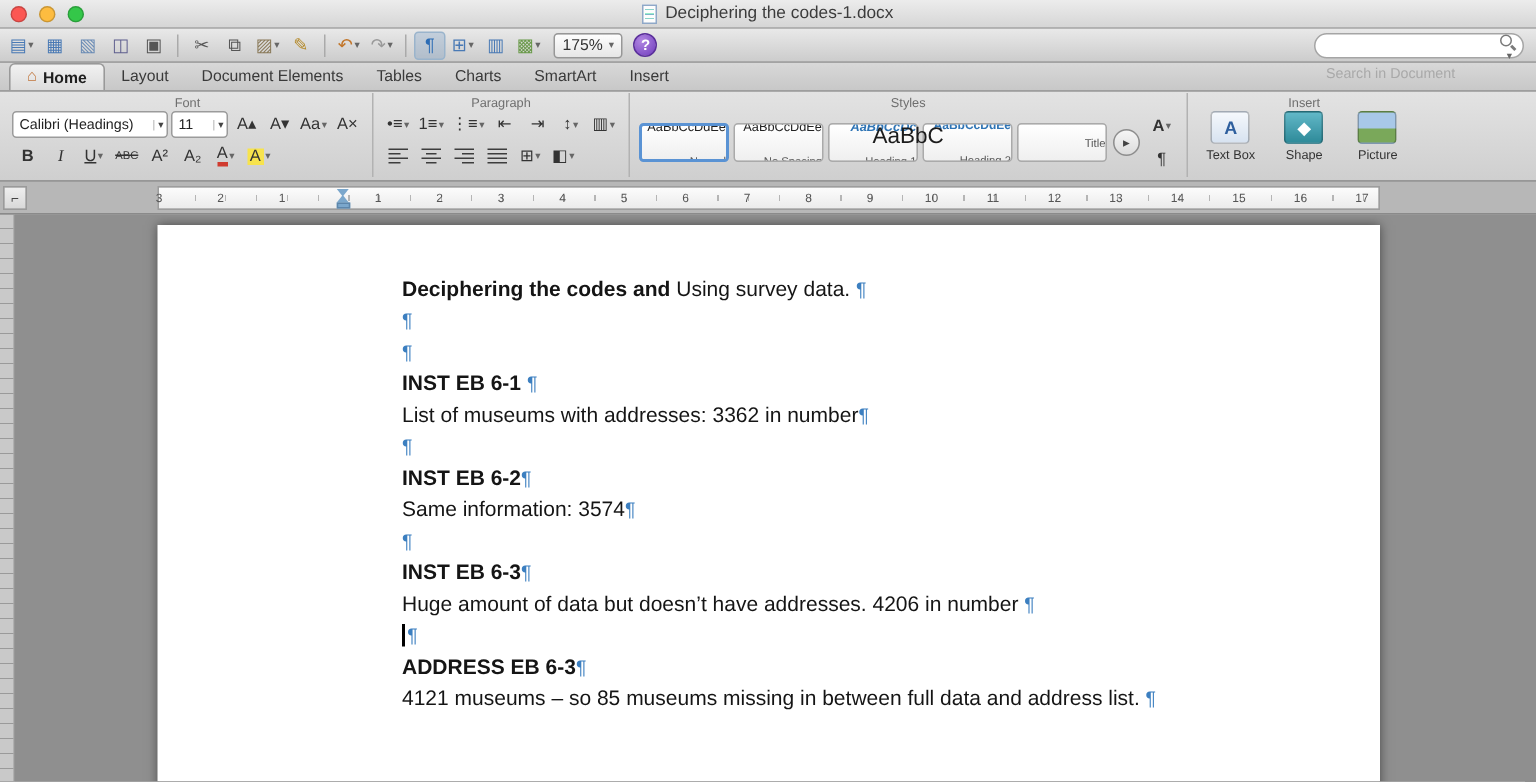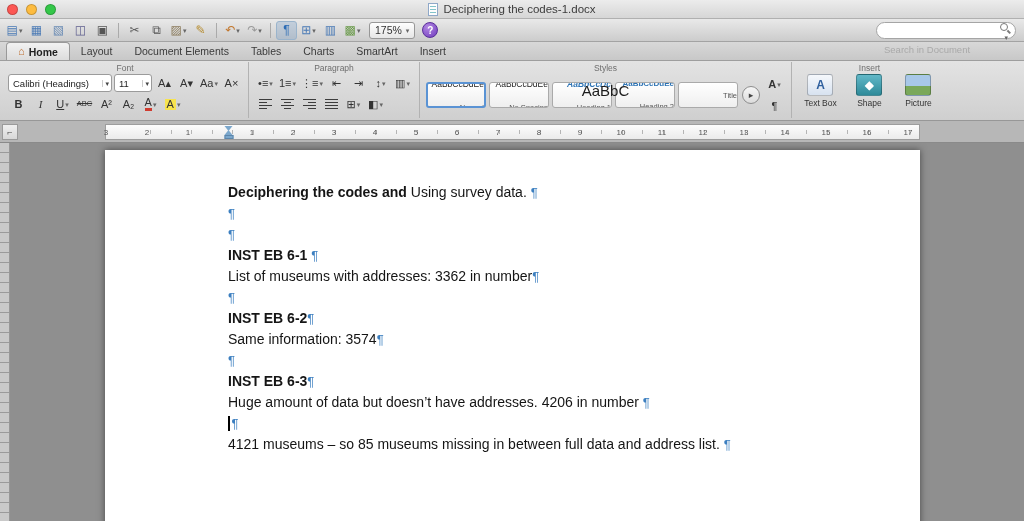--- a/index.html
+++ b/index.html
@@ -102,21 +102,21 @@
   .indent-marker .t-up{position:absolute;bottom:4px;left:0;width:0;height:0;border-left:4.5px solid transparent;border-right:4.5px solid transparent;border-bottom:5px solid #7ba7cc;}
   .indent-marker .ibox{position:absolute;bottom:0;left:0;width:9px;height:4px;background:#7ba7cc;border:1px solid #5d86ab;}
 
   .vruler{position:absolute;left:0;top:143px;bottom:0;width:10px;background:#c9c9c9;border-right:1px solid #979797;
      background-image:repeating-linear-gradient(to bottom,transparent 0 9px,#9a9a9a 9px 10px);}
 
   
   .docarea{position:absolute;top:143px;left:10px;right:0;bottom:0;background:#8f8f8f;overflow:hidden;}
   .page{position:absolute;left:95px;top:7px;width:815px;height:600px;background:#ffffff;box-shadow:0 0 7px rgba(0,0,0,.5);}
   .page-content{padding:32px 60px 0 123px;}
-  .pline{font-size:14px;line-height:20px;color:#151515;white-space:pre-wrap;min-height:20px;}
+  .pline{font-size:14px;line-height:20px;color:#151515;white-space:pre-wrap;min-height:20px;margin-left:40px;}
   .run.bold{font-weight:bold;}
   .pilcrow{color:var(--pilcrow,#3c7fc0);font-size:13px;}
   .cursor{display:inline-block;width:1.5px;height:15px;background:#000;vertical-align:text-bottom;margin-right:2px;}
 </style>
 </head>
 <body>
 
 <div class="window" data-name="word-window">
 
   <div class="titlebar" data-name="title-bar">
@@ -470,19 +470,20 @@
           <div class="pline" data-name="paragraph"><span class="pilcrow" data-name="pilcrow-mark">¶</span></div>
           <div class="pline" data-name="paragraph"><span class="run bold" data-name="text-run">INST EB 6-1 </span><span class="pilcrow" data-name="pilcrow-mark">¶</span></div>
           <div class="pline" data-name="paragraph"><span class="run" data-name="text-run">List of museums with addresses: 3362 in number</span><span class="pilcrow" data-name="pilcrow-mark">¶</span></div>
           <div class="pline" data-name="paragraph"><span class="pilcrow" data-name="pilcrow-mark">¶</span></div>
           <div class="pline" data-name="paragraph"><span class="run bold" data-name="text-run">INST EB 6-2</span><span class="pilcrow" data-name="pilcrow-mark">¶</span></div>
           <div class="pline" data-name="paragraph"><span class="run" data-name="text-run">Same information: 3574</span><span class="pilcrow" data-name="pilcrow-mark">¶</span></div>
           <div class="pline" data-name="paragraph"><span class="pilcrow" data-name="pilcrow-mark">¶</span></div>
           <div class="pline" data-name="paragraph"><span class="run bold" data-name="text-run">INST EB 6-3</span><span class="pilcrow" data-name="pilcrow-mark">¶</span></div>
           <div class="pline" data-name="paragraph"><span class="run" data-name="text-run">Huge amount of data but doesn’t have addresses. 4206 in number </span><span class="pilcrow" data-name="pilcrow-mark">¶</span></div>
           <div class="pline" data-name="paragraph"><span class="cursor" data-name="text-cursor"></span><span class="pilcrow" data-name="pilcrow-mark">¶</span></div>
+          <div class="pline" data-name="paragraph"><span class="run bold" data-name="text-run">ADDRESS EB 6-3</span><span class="pilcrow" data-name="pilcrow-mark">¶</span></div>
           <div class="pline" data-name="paragraph"><span class="run" data-name="text-run">4121 museums – so 85 museums missing in between full data and address list. </span><span class="pilcrow" data-name="pilcrow-mark">¶</span></div>
           <div class="pline" data-name="paragraph"></div>
         </div>
     </div>
   </div>
 
 </div>
 
 </body></html>

